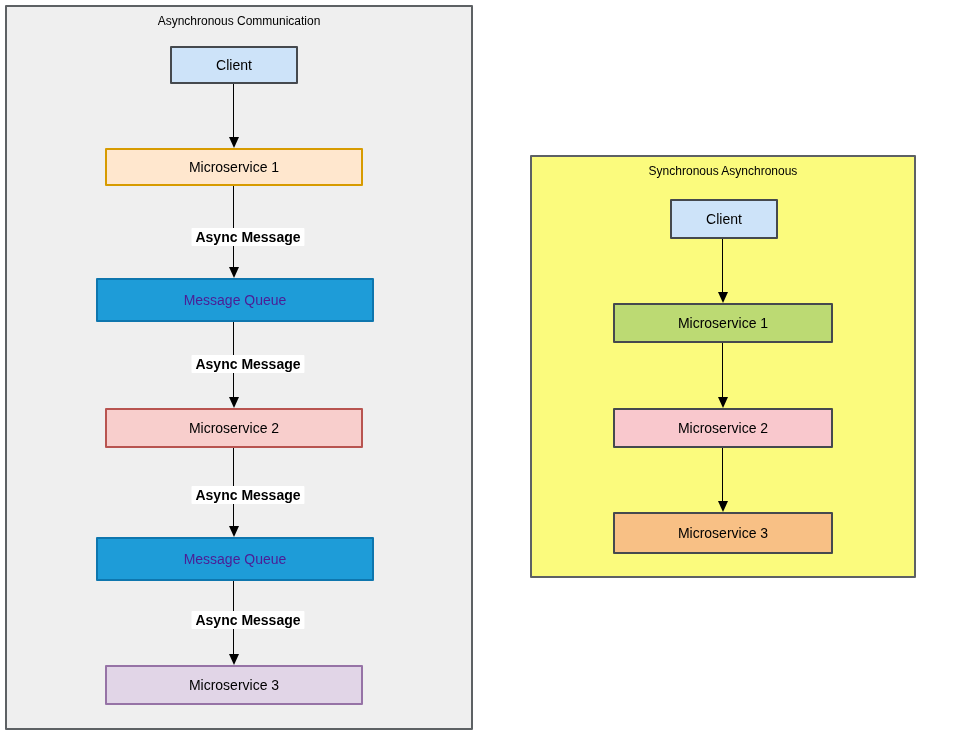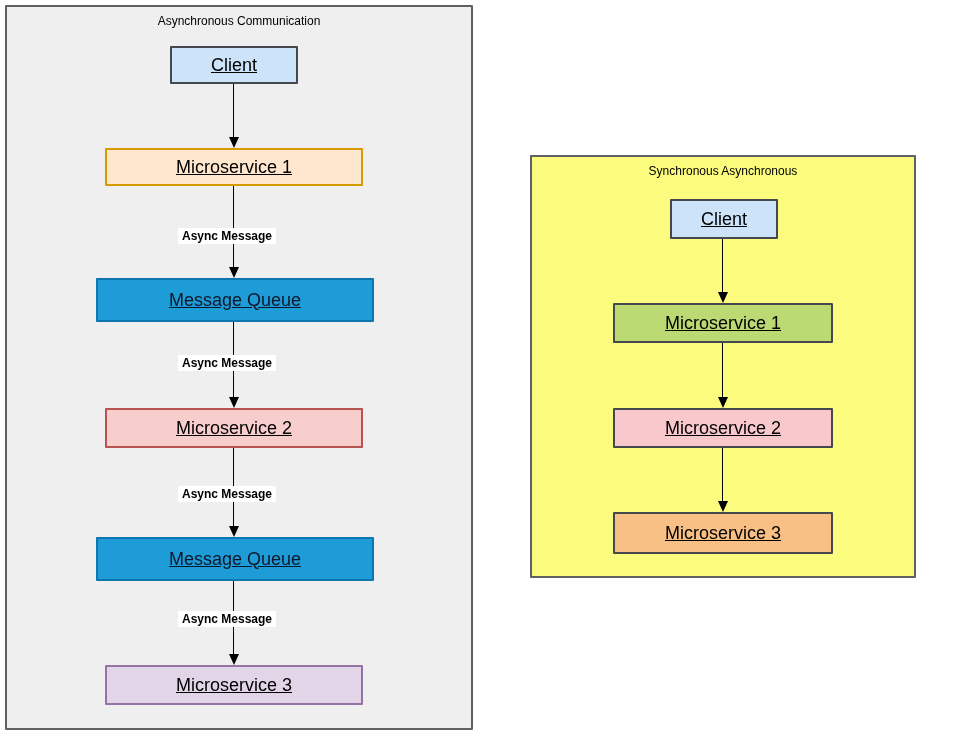--- a/index.html
+++ b/index.html
@@ -28,28 +28,27 @@
     line-height: 15px;
   }
   .node {
     position: absolute;
     box-sizing: border-box;
     border: 2px solid #45494e;
     border-radius: 1px;
     display: flex;
     align-items: center;
     justify-content: center;
-    font-size: 18px;
+    font-size: 14px;
     text-align: center;
-    text-decoration: underline;
   }
   
   .c-client { background: #cde3f9; border-color: #45494e; }
   .c-orange { background: #ffe7ce; border-color: #d79b00; }
-  .c-queue  { background: #1e9cd8; border-color: #0e76ae; color: #0f172a; }
+  .c-queue  { background: #1e9cd8; border-color: #0e76ae; color: #4c1d95; }
   .c-red    { background: #f8cecc; border-color: #b85450; }
   .c-purple { background: #e1d5e7; border-color: #9673a6; }
   .c-green  { background: #bcda73; border-color: #45494e; }
   .c-pink   { background: #f9c8cd; border-color: #45494e; }
   .c-peach  { background: #f8c085; border-color: #45494e; }
 
   
   .a-client { left: 163px; top: 39px;  width: 128px; height: 38px; }
   .a-ms1    { left: 98px;  top: 141px; width: 258px; height: 38px; }
   .a-mq1    { left: 89px;  top: 271px; width: 278px; height: 44px; }
@@ -84,25 +83,25 @@
   .ar3 { left: 222px; top: 315px; height: 86px; }
   .ar4 { left: 222px; top: 441px; height: 89px; }
   .ar5 { left: 222px; top: 574px; height: 84px; }
   .sar1 { left: 186px; top: 82px;  height: 64px; }
   .sar2 { left: 186px; top: 186px; height: 65px; }
   .sar3 { left: 186px; top: 291px; height: 64px; }
 
   
   .edge-label {
     position: absolute;
-    left: 220px;
+    left: 241px;
     transform: translateX(-50%);
     background: #ffffff;
     padding: 1px 4px;
-    font-size: 12px;
+    font-size: 14px;
     font-weight: bold;
     white-space: nowrap;
     border-radius: 1px;
   }
   .el1 { top: 221px; }
   .el2 { top: 348px; }
   .el3 { top: 479px; }
   .el4 { top: 604px; }
 </style>
 </head>

